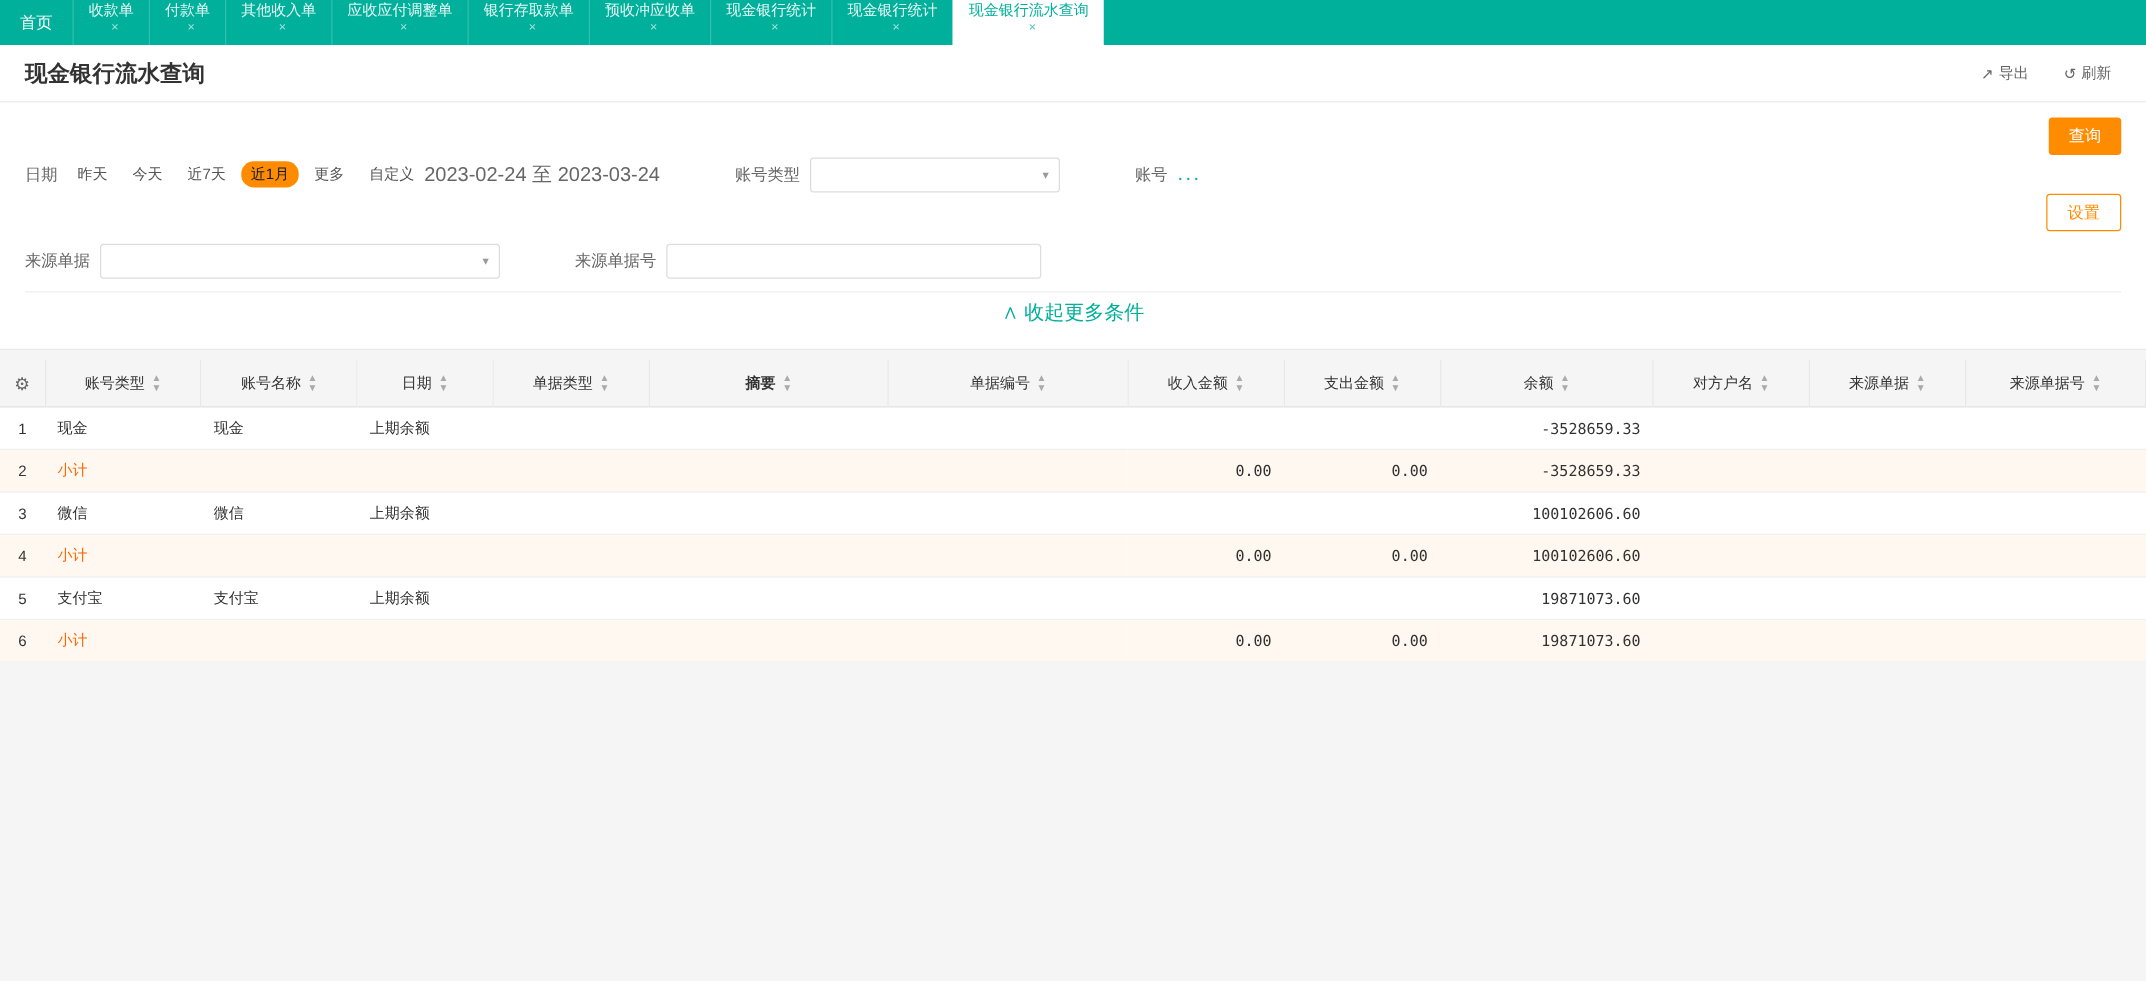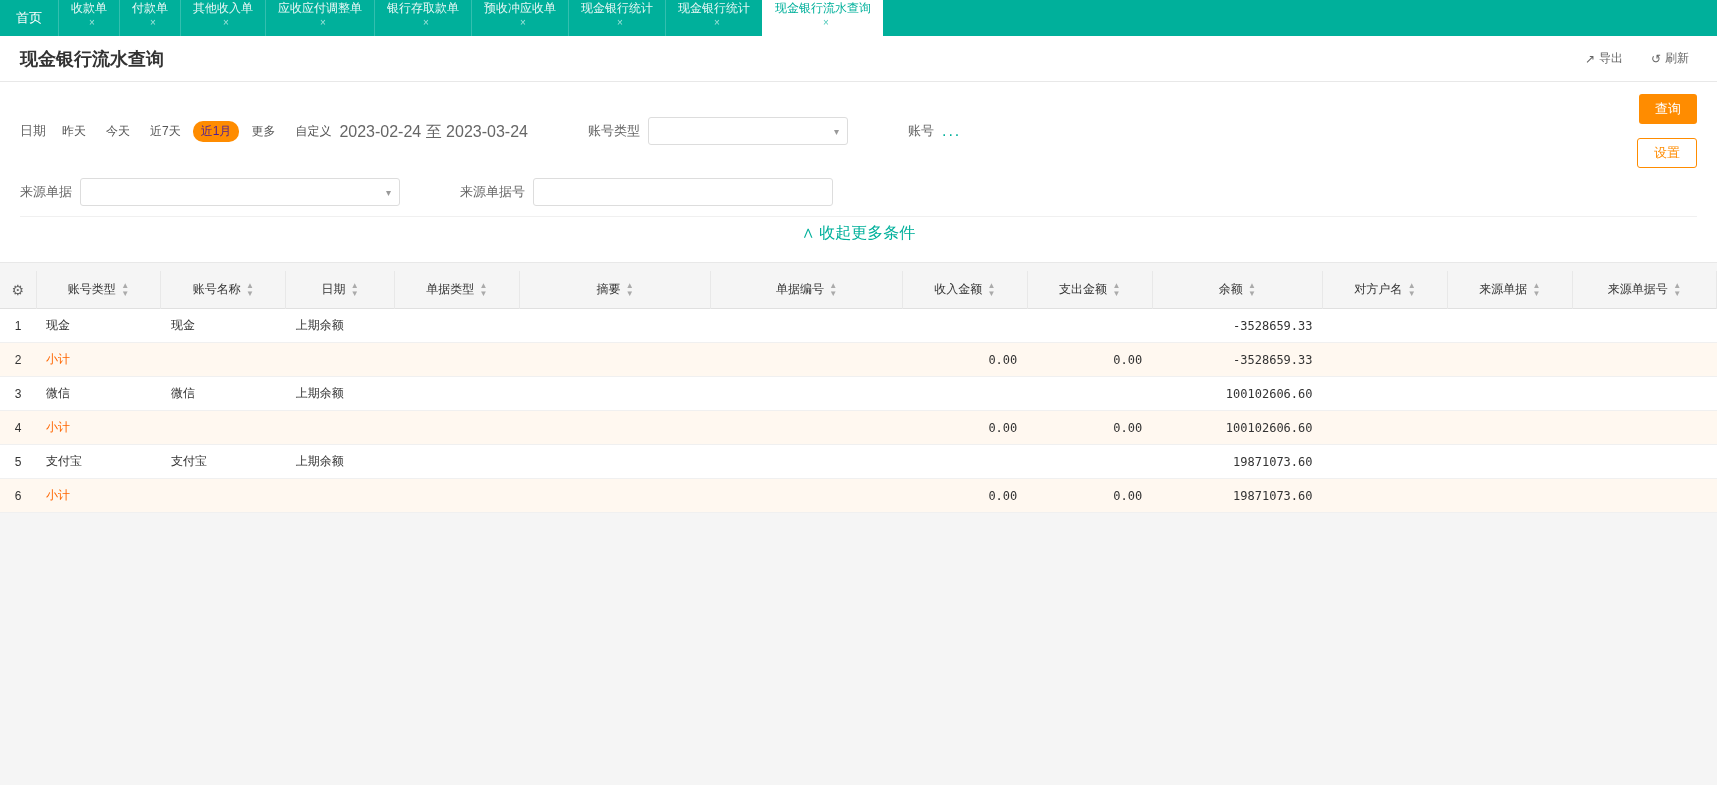--- a/index.html
+++ b/index.html
@@ -105,21 +105,21 @@
     }
     .date-btn {
       padding: 2px 8px;
       font-size: 12px;
       color: #555;
       cursor: pointer;
       border-radius: 3px;
     }
     .date-btn.active {
       background: #ff8c00;
-      color: #4c1d95;
+      color: #0f172a;
       border-radius: 10px;
     }
     .date-range {
       font-size: 16px;
       color: #666;
       margin-top: 2px;
     }
     .filter-select {
       width: 220px;
       height: 28px;
@@ -233,21 +233,21 @@
     .td-num { font-family: monospace; }
 
     .gear-icon { font-size: 14px; color: #666; cursor: pointer; }
 
     .chevron-down { font-size: 10px; color: #999; }
 
     .filter-right-actions {
       margin-left: auto;
       display: flex;
       flex-direction: column;
-      gap: 2px;
+      gap: 19px;
       align-items: flex-end;
     }
   </style>
 </head>
 <body>
 
 <nav class="top-nav">
   <div class="nav-home">首页</div>
   <div class="nav-tab">
     <span>收款单</span>
@@ -384,21 +384,21 @@
               <span>▼</span>
             </span>
         </th>
         <th>
           <span>单据类型</span>
           <span class="sort-icons">
               <span>▲</span>
               <span>▼</span>
             </span>
         </th>
-        <th style="min-width:120px;">
+        <th style="min-width:120px;font-weight:bold;">
           <span>摘要</span>
           <span class="sort-icons">
               <span>▲</span>
               <span>▼</span>
             </span>
         </th>
         <th style="min-width:120px;">
           <span>单据编号</span>
           <span class="sort-icons">
               <span>▲</span>

